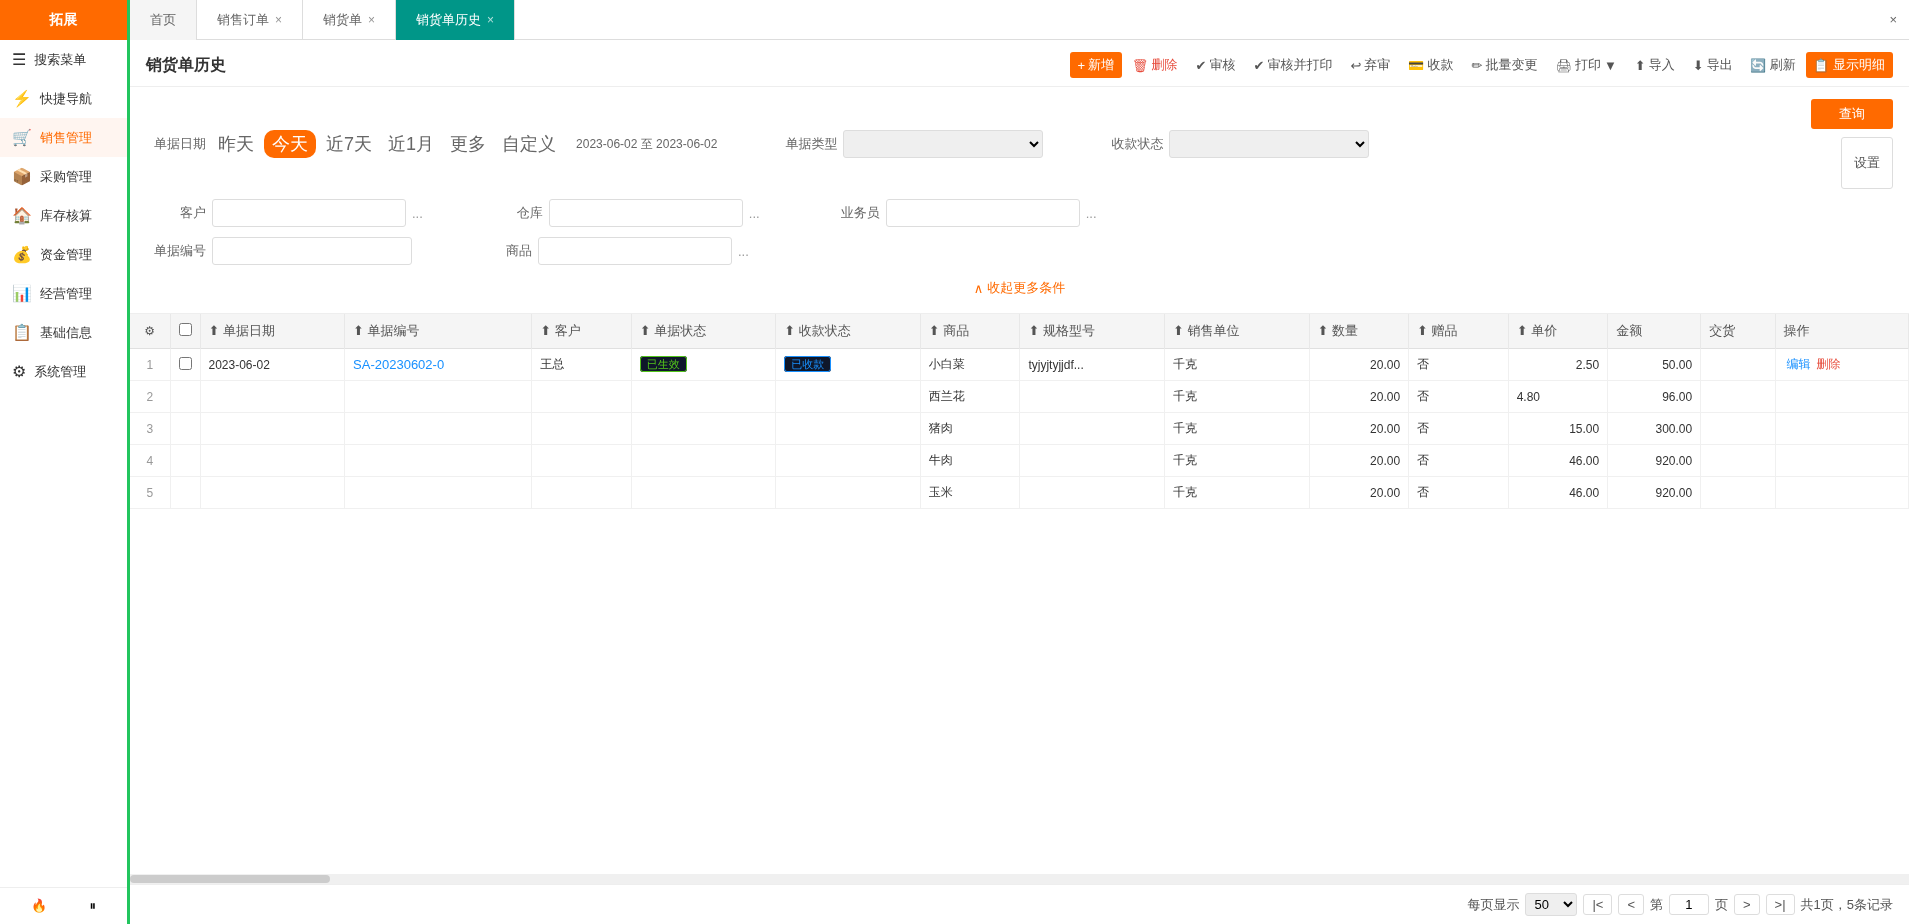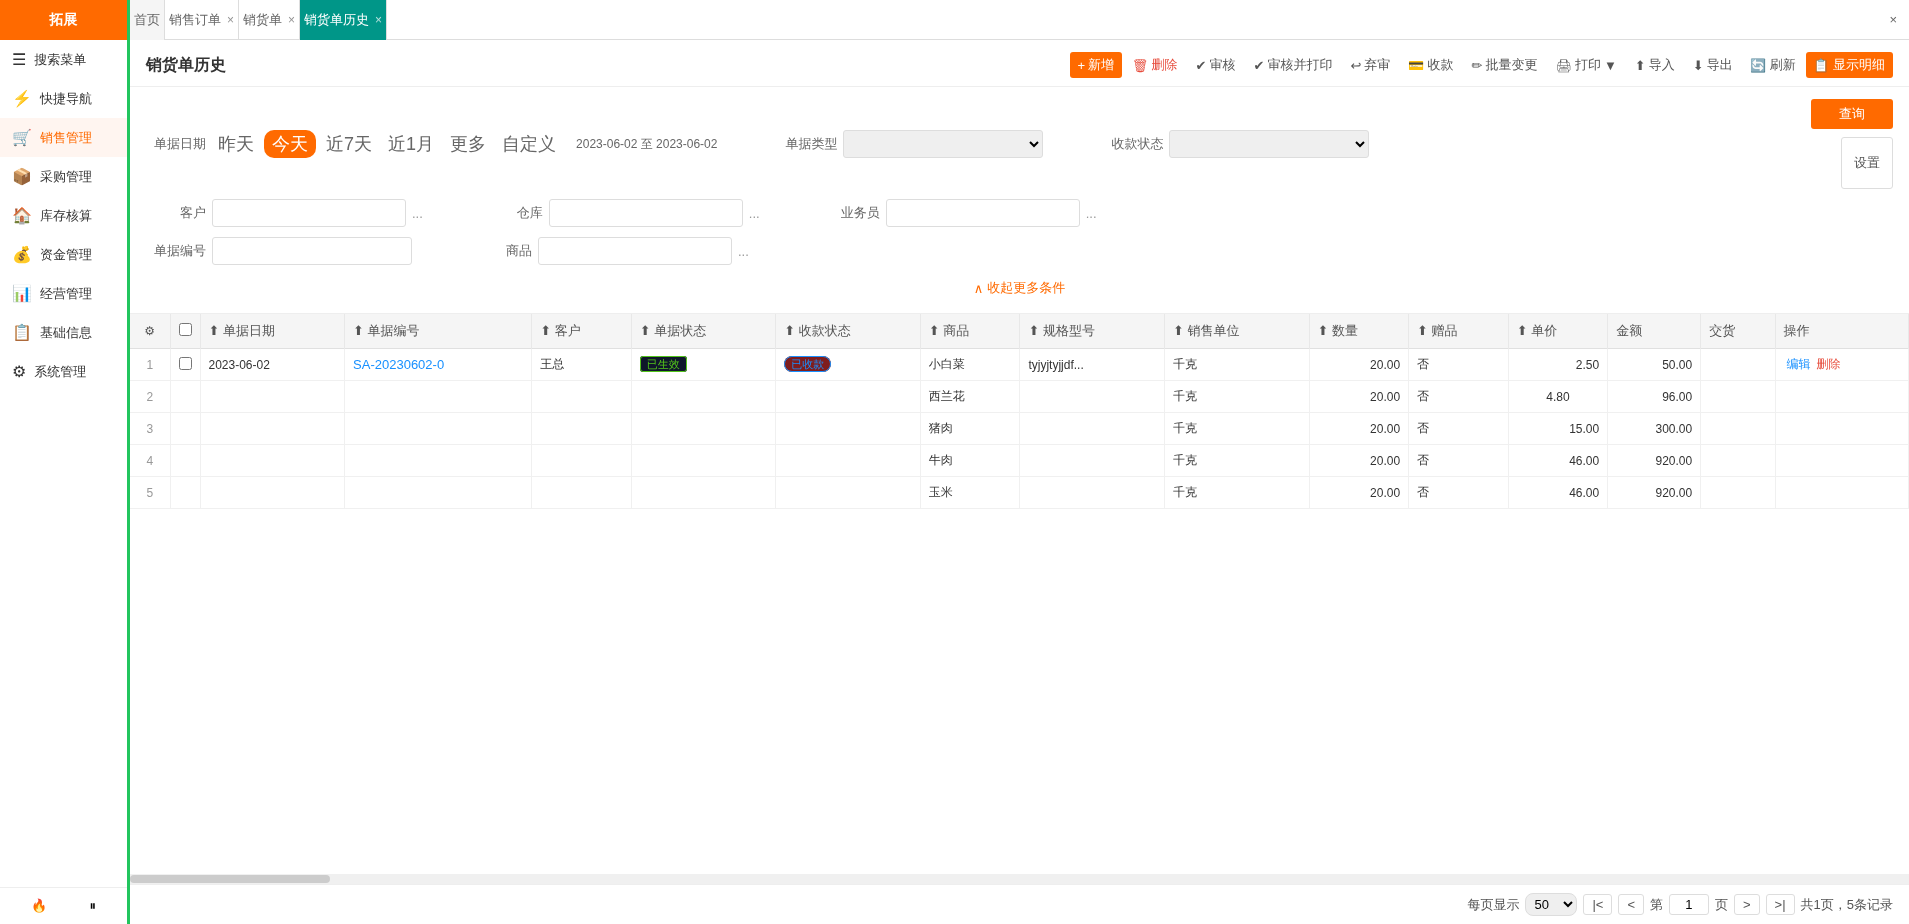--- a/index.html
+++ b/index.html
@@ -11,21 +11,21 @@
     .sidebar-item { display: flex; align-items: center; padding: 10px 12px; cursor: pointer; color: #333; gap: 8px; }
     .sidebar-item .icon { font-size: 16px; }
     .sidebar-item.active { color: #ff6a00; background: #fff5f0; }
     .sidebar-bottom { margin-top: auto; padding: 10px; display: flex; justify-content: space-around; border-top: 1px solid #eee; }
 
     
     .main { flex: 1; display: flex; flex-direction: column; overflow: hidden; }
 
     
     .tab-bar { display: flex; align-items: center; background: #fff; border-bottom: 1px solid #ddd; height: 40px; padding-left: 0; }
-    .tab { padding: 0 4px; height: 40px; display: flex; align-items: center; cursor: pointer; border-right: 1px solid #ddd; color: #666; gap: 6px; font-size: 13px; }
+    .tab { padding: 0 20px; height: 40px; display: flex; align-items: center; cursor: pointer; border-right: 1px solid #ddd; color: #666; gap: 6px; font-size: 13px; }
     .tab.active { background: #009688; color: #fff; }
     .tab .close-btn { font-size: 12px; opacity: 0.7; }
     .tab.home { background: #f5f5f5; }
     .tab-close-all { margin-left: auto; padding: 0 12px; cursor: pointer; color: #666; }
 
     
     .content { flex: 1; background: #fff; overflow: hidden; display: flex; flex-direction: column; }
 
     
     .page-header { padding: 12px 16px 8px 16px; display: flex; align-items: center; justify-content: space-between; border-bottom: 1px solid #eee; }
@@ -55,35 +55,35 @@
 
     
     .table-area { flex: 1; overflow: auto; }
     table { width: 100%; border-collapse: collapse; }
     thead tr { background: #f5f5f5; border-bottom: 1px solid #e0e0e0; }
     thead th { padding: 8px 8px; text-align: left; color: #555; font-weight: normal; font-size: 12px; border-right: 1px solid #e8e8e8; white-space: nowrap; }
     tbody tr { border-bottom: 1px solid #f0f0f0; }
     tbody td { padding: 7px 8px; color: #333; font-size: 12px; border-right: 1px solid #f0f0f0; }
     .status-badge { border: 1px solid #ddd; border-radius: 3px; padding: 1px 6px; font-size: 11px; color: #555; background: #fafafa; }
     .status-badge.active { border-color: #52c41a; color: #52c41a; background: #0f172a; }
-    .status-badge.paid { border-color: #1890ff; color: #1890ff; background: #7f1d1d; border-radius: 8px; }
+    .status-badge.paid { border-color: #1890ff; color: #1890ff; background: #0f172a; }
     .action-btn { color: #1890ff; cursor: pointer; font-size: 12px; margin: 0 3px; }
     .row-num { color: #999; text-align: center; }
     .link-text { color: #1890ff; cursor: pointer; text-decoration: none; }
 
     
     .table-footer { background: #fffbe6; border-top: 2px solid #e0d8c0; padding: 6px 16px; display: flex; align-items: center; }
     .footer-total-label { color: #555; margin-right: 20px; }
     .footer-total-val { color: #333; font-weight: bold; }
 
     
     .pagination { padding: 8px 16px; border-top: 1px solid #eee; display: flex; align-items: center; justify-content: flex-end; gap: 6px; color: #555; }
     .page-btn { border: 1px solid #ddd; background: #fff; padding: 2px 8px; cursor: pointer; border-radius: 3px; color: #555; }
     .page-input { border: 1px solid #ddd; width: 40px; text-align: center; padding: 2px 4px; border-radius: 3px; }
-    .page-select { border: 1px solid #ddd; padding: 2px 4px; border-radius: 8px; }
+    .page-select { border: 1px solid #ddd; padding: 2px 4px; border-radius: 3px; }
 
     
     .scroll-bar { height: 10px; background: #f0f0f0; }
     .scroll-track { height: 8px; background: #ccc; border-radius: 4px; width: 200px; margin: 1px 0; }
 
     .filter-right { margin-left: auto; display: flex; flex-direction: column; align-items: flex-end; gap: 4px; }
   </style>
 </head>
 <body>
 
@@ -362,21 +362,21 @@
     <td></td>
     <td></td>
     <td></td>
     <td></td>
     <td></td>
     <td>西兰花</td>
     <td></td>
     <td>千克</td>
     <td style="text-align:right;">20.00</td>
     <td>否</td>
-    <td style="text-align:center;margin-left:29px;">4.80</td>
+    <td style="text-align:left;margin-left:29px;">4.80</td>
     <td style="text-align:right;">96.00</td>
     <td></td>
     <td></td>
   </tr>
             <tr>
     <td class="row-num">3</td>
     <td></td>
     <td></td>
     <td></td>
     <td></td>

